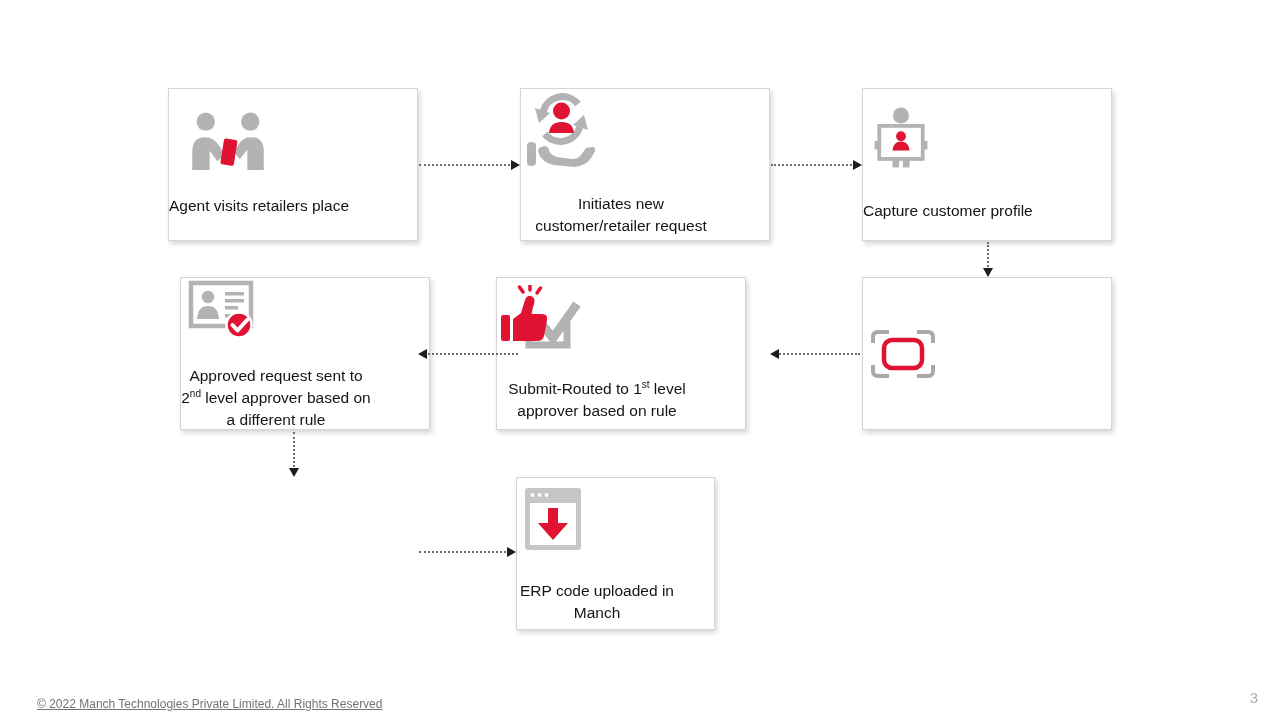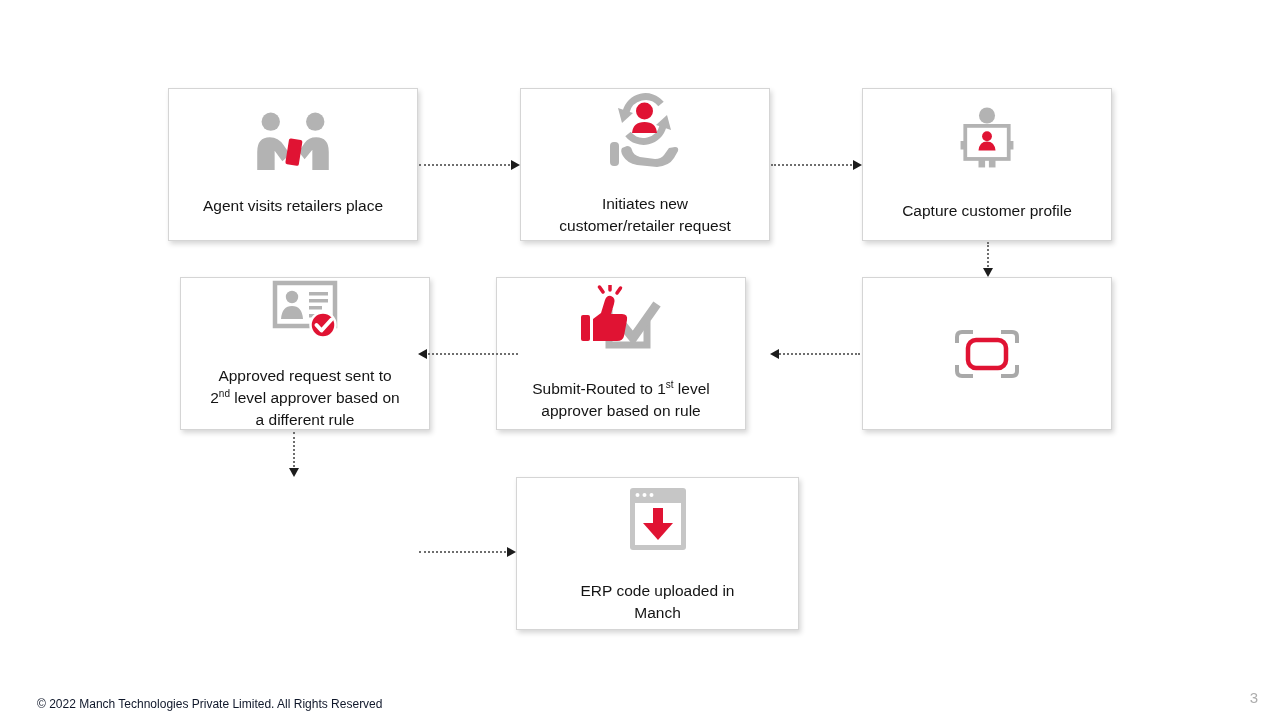--- a/index.html
+++ b/index.html
@@ -4,23 +4,23 @@
 <style>
   html,body{margin:0;padding:0;background:#ffffff;}
   #slide{
     position:relative;width:1280px;height:720px;background:#ffffff;overflow:hidden;
     font-family:"Liberation Sans","DejaVu Sans",sans-serif;color:#141414;
   }
   .box{
     position:absolute;width:250px;height:153px;background:#ffffff;
     border:1px solid #d5d5d5;box-shadow:2px 3px 5px rgba(0,0,0,.16);
     box-sizing:border-box;display:flex;flex-direction:column;
-    align-items:center;justify-content:center;gap:25px;
+    align-items:flex-start;justify-content:center;gap:25px;
   }
-  .box8{width:283px;}
+  .box8{width:199px;}
   .icon{display:flex;align-items:center;justify-content:center;}
   .caption{
     font-size:15.5px;line-height:1.42;text-align:center;max-width:200px;
   }
   .cap-wide{max-width:218px;}
   .cap-mid{max-width:190px;}
   .cap-narrow{max-width:160px;}
   sup{font-size:10px;line-height:0;vertical-align:super;}
   .conn{position:absolute;}
   .conn.h{height:0;border-top:2px dotted #6e6e6e;}
@@ -35,21 +35,21 @@
     content:"";position:absolute;left:-2px;top:-6px;
     border-top:5px solid transparent;border-bottom:5px solid transparent;
     border-right:9px solid #1c1c1c;
   }
   .head-d::after{
     content:"";position:absolute;bottom:-2px;left:-6px;
     border-left:5px solid transparent;border-right:5px solid transparent;
     border-top:9px solid #1c1c1c;
   }
   .footer{
-    position:absolute;left:37px;top:697px;font-size:12px;color:#0f172a;
+    position:absolute;left:37px;top:697px;font-size:12px;color:#737373;text-decoration:underline;
   }
   .pagenum{
     position:absolute;left:1236px;top:689px;width:22px;text-align:right;
     font-size:15px;color:#adadad;
   }
 </style>
 </head>
 <body>
 
 <div id="slide">

